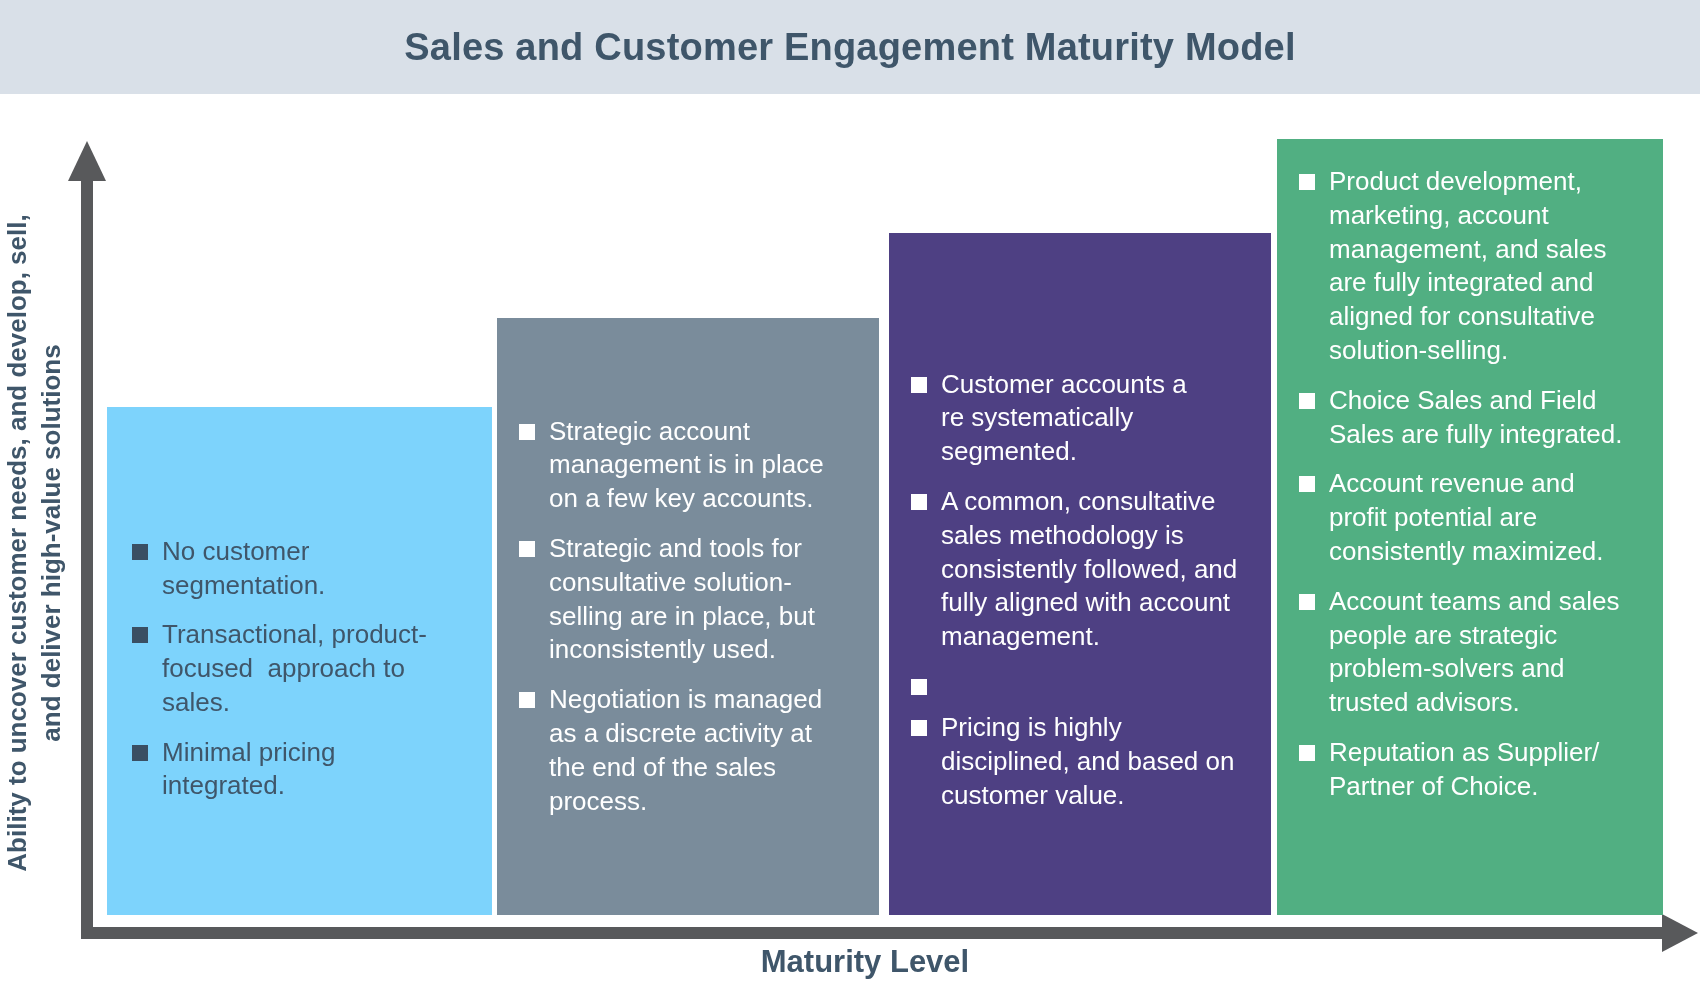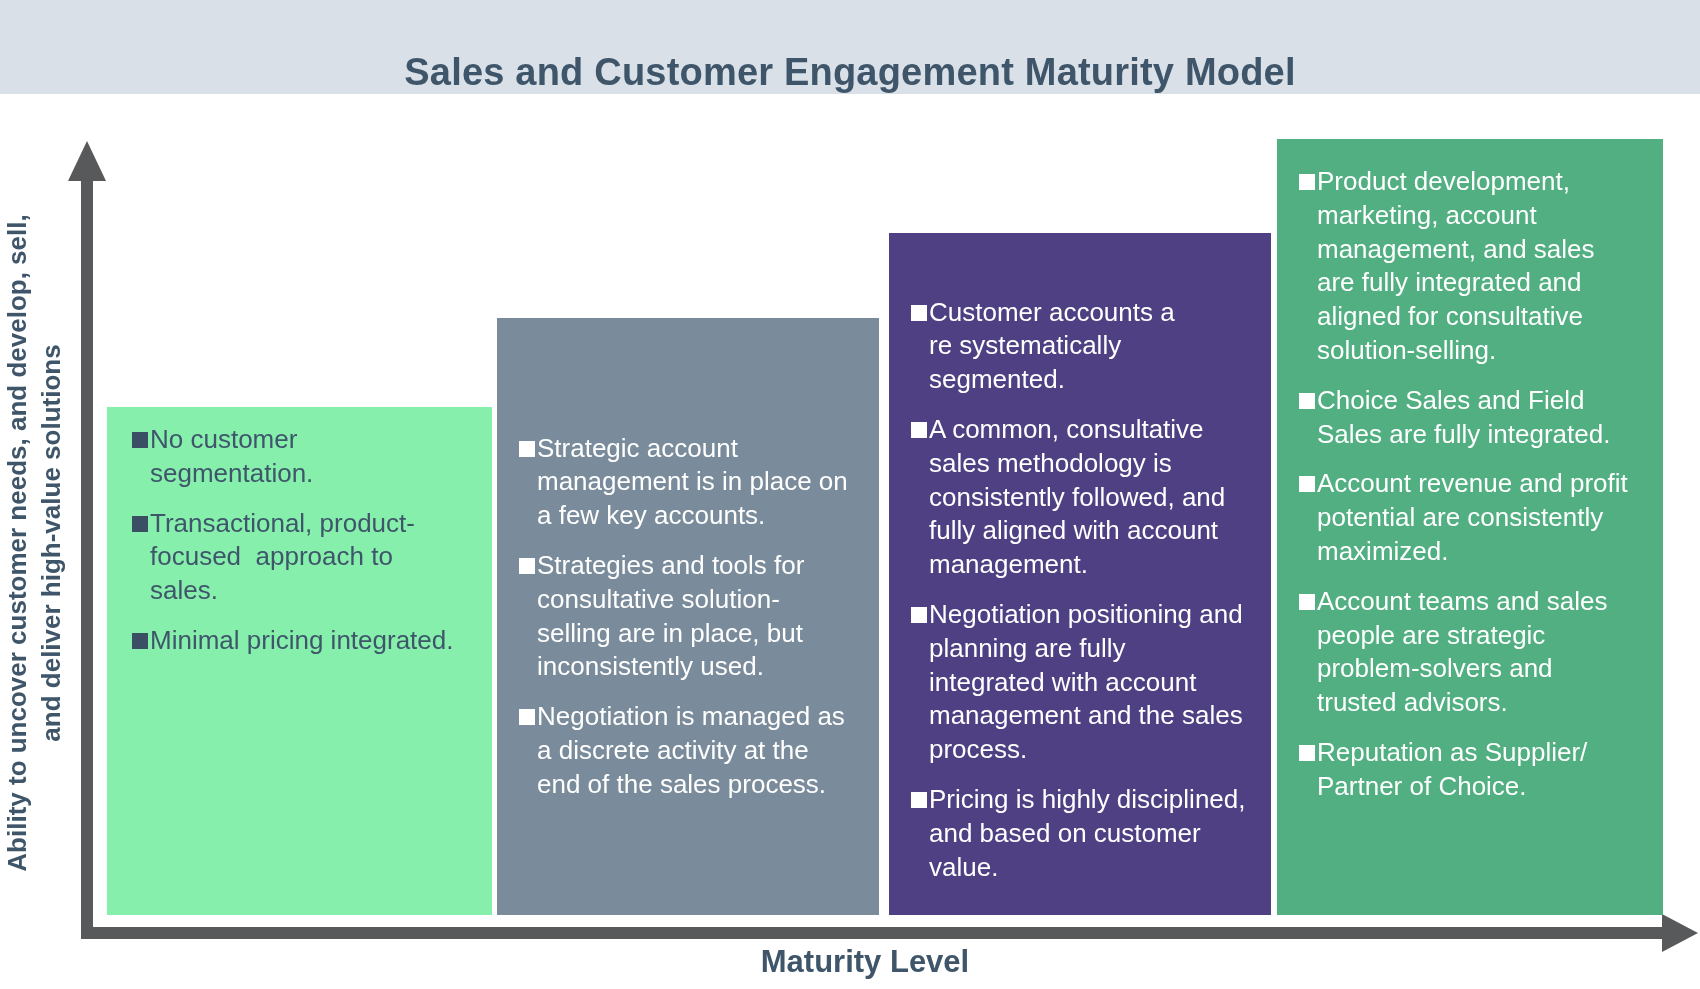--- a/index.html
+++ b/index.html
@@ -14,21 +14,21 @@
     overflow: hidden;
   }
 
   
   .title-band {
     position: absolute;
     left: 0; top: 0;
     width: 1700px; height: 94px;
     background: #D9E0E8;
     display: flex;
-    align-items: flex-end;
+    align-items: center;
     justify-content: center;
   }
   .title-band h1 {
     font-size: 38px;
     font-weight: bold;
     color: #3F566A;
     letter-spacing: 0.2px;
   }
 
   
@@ -88,38 +88,38 @@
     position: absolute;
     display: flex;
     flex-direction: column;
   }
   .stage ul {
     list-style: none;
     display: flex;
     flex-direction: column;
     gap: 16px;
   }
-  .stage li { display: flex; gap: 2px; }
+  .stage li { display: flex; gap: 14px; }
   .sq {
     flex: none;
     width: 16px; height: 16px;
     margin-top: 9px;
     background: #ffffff;
   }
   .bt {
     font-size: 26px;
     line-height: 33.8px;
     white-space: pre-wrap;
     color: #ffffff;
   }
 
   .stage-1 {
     left: 107px; top: 407px; width: 385px; height: 508px;
-    background: #86efac;
-    justify-content: flex-start;
+    background: #7dd3fc;
+    justify-content: center;
     padding: 16px 30px 0 25px;
   }
   .stage-1 .bt { color: #3F566A; }
   .stage-1 .sq { background: #3A4F63; }
 
   .stage-2 {
     left: 497px; top: 318px; width: 382px; height: 597px;
     background: #7A8C9B;
     justify-content: center;
     padding: 0 26px 0 22px;
@@ -175,21 +175,21 @@
   </section>
 
   <section class="stage stage-2">
     <ul>
       <li>
         <span class="sq"></span>
         <span class="bt">Strategic account management is in place on a few key accounts.</span>
       </li>
       <li>
         <span class="sq"></span>
-        <span class="bt">Strategies and tools for consultative solution-selling are in place, but inconsistently used.</span>
+        <span class="bt">Strategic and tools for consultative solution-selling are in place, but inconsistently used.</span>
       </li>
       <li>
         <span class="sq"></span>
         <span class="bt">Negotiation is managed as a discrete activity at the end of the sales process.</span>
       </li>
     </ul>
   </section>
 
   <section class="stage stage-3">
     <ul>
@@ -198,21 +198,20 @@
         <span class="bt">Customer accounts a
 re systematically
 segmented.</span>
       </li>
       <li>
         <span class="sq"></span>
         <span class="bt">A common, consultative sales methodology is consistently followed, and fully aligned with account management.</span>
       </li>
       <li>
         <span class="sq"></span>
-        <span class="bt">Negotiation positioning and planning are fully integrated with account management and the sales  process.</span>
       </li>
       <li>
         <span class="sq"></span>
         <span class="bt">Pricing is highly disciplined, and based on customer value.</span>
       </li>
     </ul>
   </section>
 
   <section class="stage stage-4">
     <ul>

